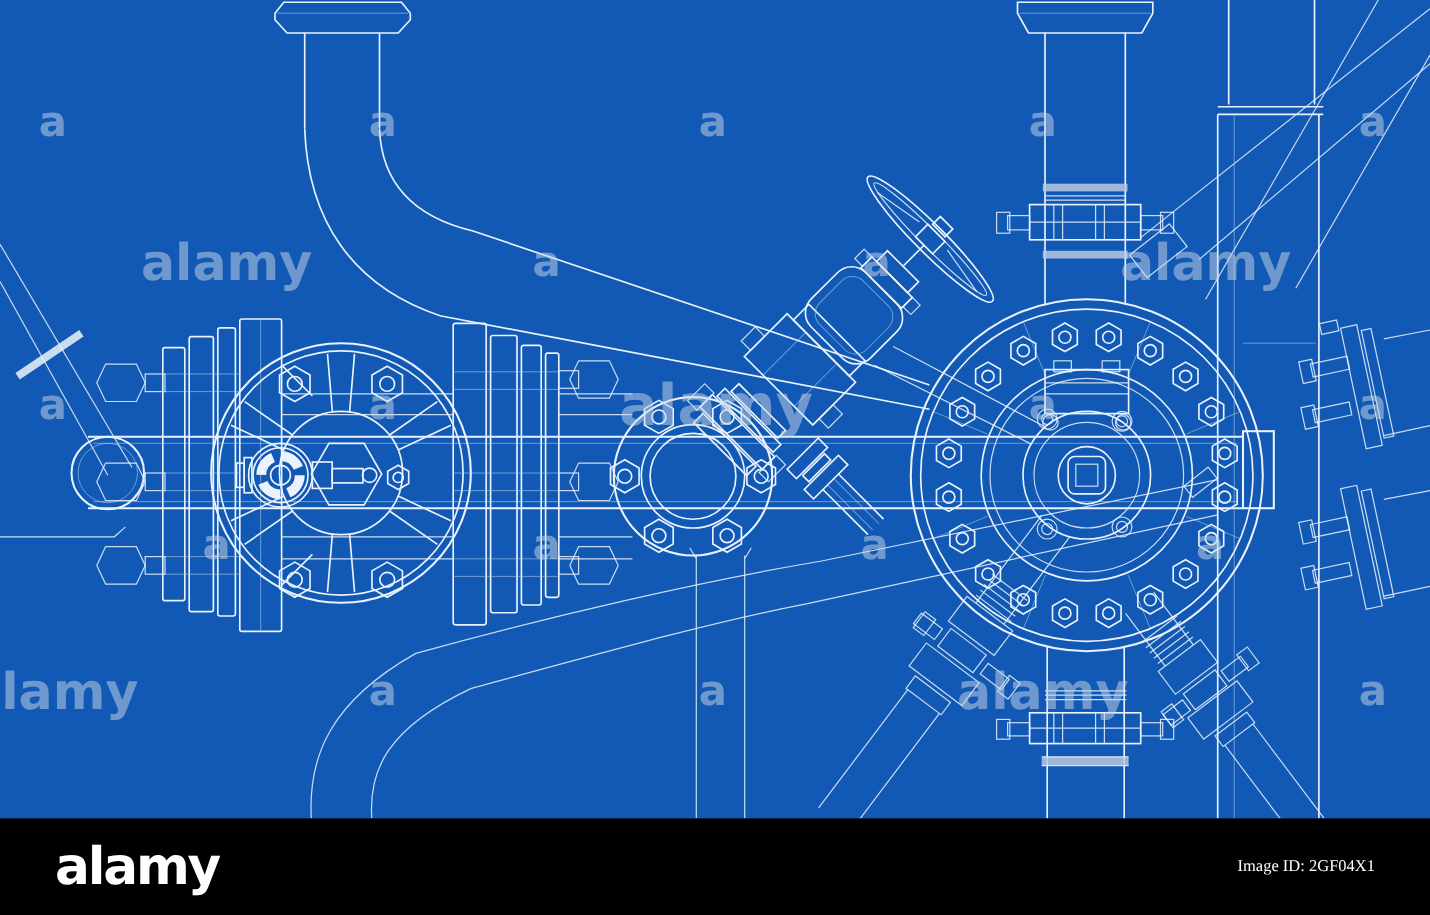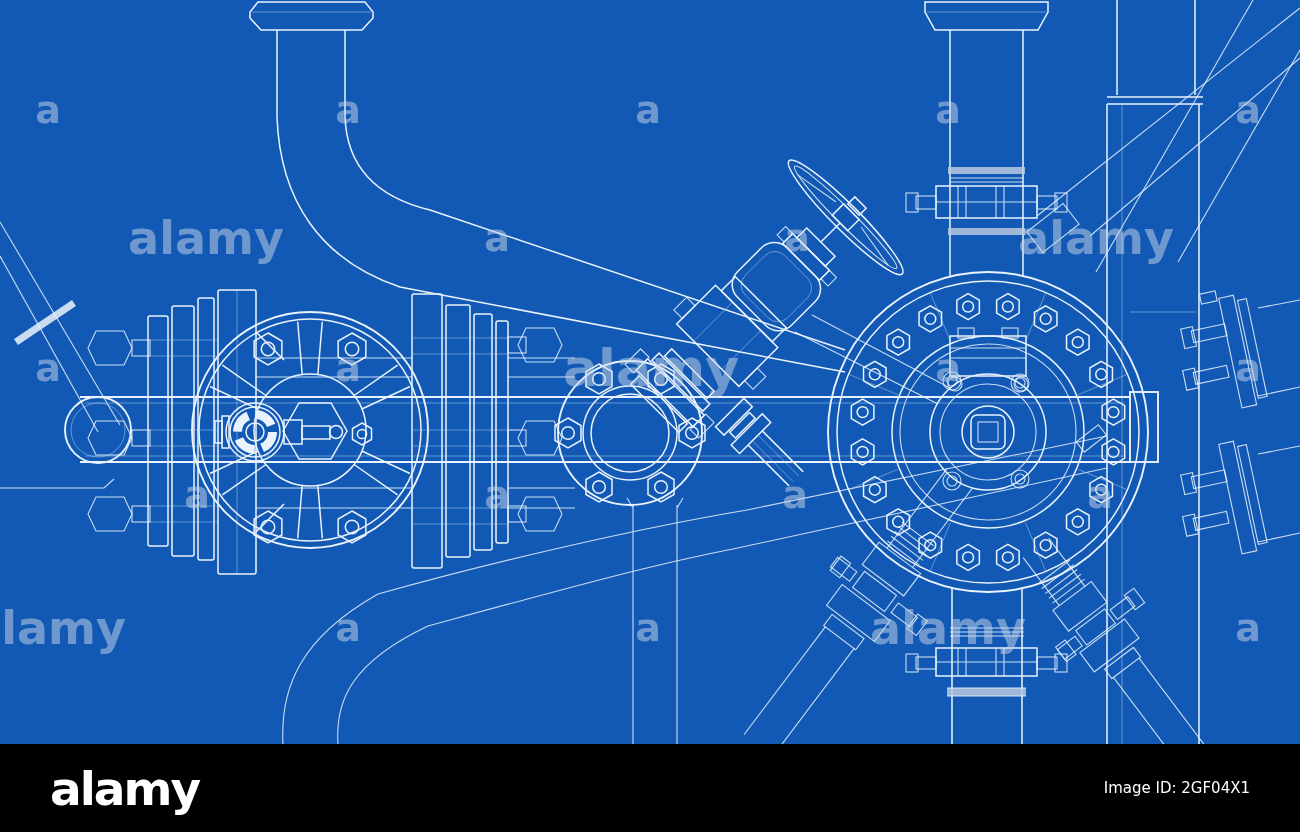--- a/index.html
+++ b/index.html
@@ -14,21 +14,21 @@
   .thin{stroke-width:1.1;stroke-opacity:.85;}
   .faintline{stroke:var(--faint);stroke-width:.9;stroke-opacity:.55;}
   .bold{stroke-width:1.9;}
   .bandfill{fill:var(--bandfill);fill-opacity:.85;stroke:none;}
   .wmtext{fill:var(--wm);fill-opacity:.52;font-family:"DejaVu Sans","Liberation Sans",sans-serif;
           font-weight:bold;text-anchor:middle;}
   .footer{position:absolute;left:0;bottom:0;width:1300px;height:88px;background:var(--bar);
           display:flex;align-items:center;justify-content:space-between;box-sizing:border-box;
           padding:0 50px;}
   .logo{color:var(--bartext);font-size:47px;font-weight:bold;letter-spacing:-2px;line-height:1;}
-  .idblock{text-align:right;color:var(--bartext);line-height:1.35;}
+  .idblock{text-align:right;color:var(--bartext);line-height:1.35;font-family:Liberation Serif, serif;}
   .idline{font-size:15px;font-weight:normal;}
   .urlline{font-size:20px;font-weight:bold;}
 </style>
 </head>
 <body>
 
 <div class="stage">
   <svg class="blueprint" width="1300" height="744" viewBox="0 0 1300 744">
     <defs>
       <g id="nut" fill="none">

